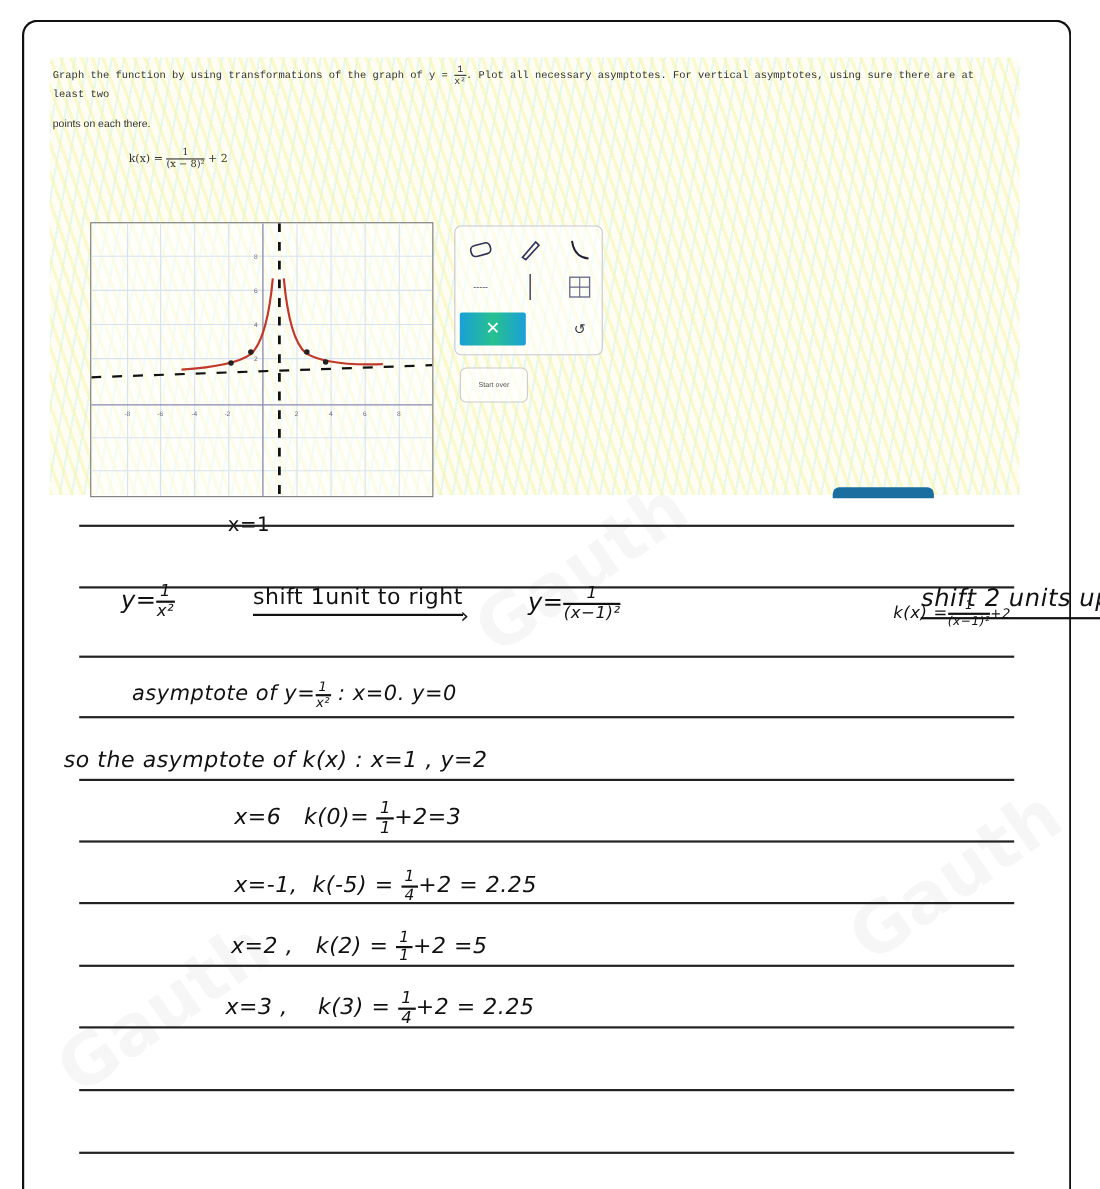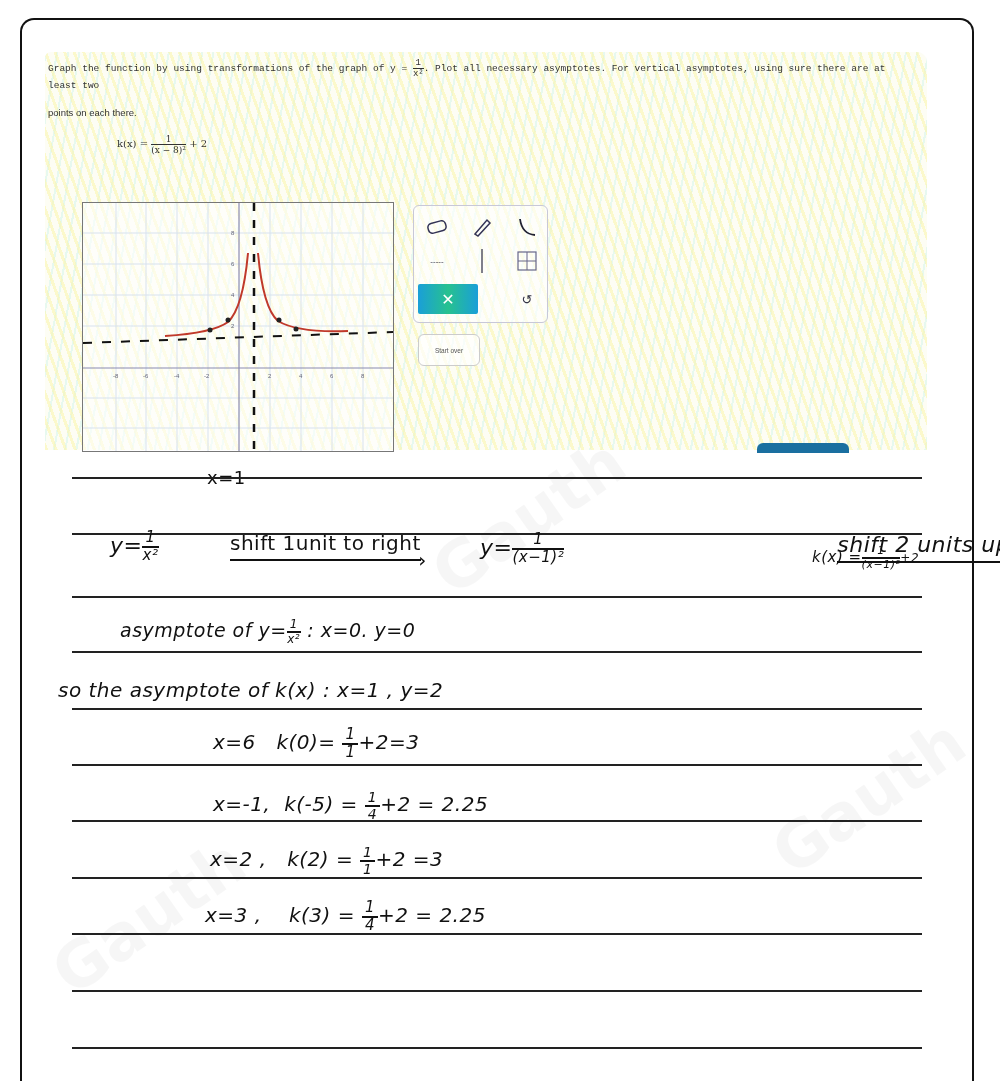--- a/index.html
+++ b/index.html
@@ -213,21 +213,21 @@
   <span>x=6</span>&nbsp;&nbsp;&nbsp;<span>k(0)=</span>&nbsp;<span class="hfrac" style="font-size:15px;"><span class="n">1</span><span class="d">1</span></span><span>+2=3</span>
 </div>
 
 
 <div class="hw" style="left:213px;top:790px;font-size:20px;">
   <span>x=-1,</span>&nbsp;&nbsp;<span>k(-5) =</span>&nbsp;<span class="hfrac" style="font-size:14px;"><span class="n">1</span><span class="d">4</span></span><span>+2 = 2.25</span>
 </div>
 
 
 <div class="hw" style="left:210px;top:845px;font-size:20px;">
-  <span>x=2 ,</span>&nbsp;&nbsp;&nbsp;<span>k(2) =</span>&nbsp;<span class="hfrac" style="font-size:14px;"><span class="n">1</span><span class="d">1</span></span><span>+2 =3</span>
+  <span>x=2 ,</span>&nbsp;&nbsp;&nbsp;<span>k(2) =</span>&nbsp;<span class="hfrac" style="font-size:14px;"><span class="n">1</span><span class="d">1</span></span><span>+2 =5</span>
 </div>
 
 
 <div class="hw" style="left:205px;top:900px;font-size:20px;">
   <span>x=3 ,</span>&nbsp;&nbsp;&nbsp;&nbsp;<span>k(3) =</span>&nbsp;<span class="hfrac" style="font-size:15px;"><span class="n">1</span><span class="d">4</span></span><span>+2 = 2.25</span>
 </div>
 
 
 
 

